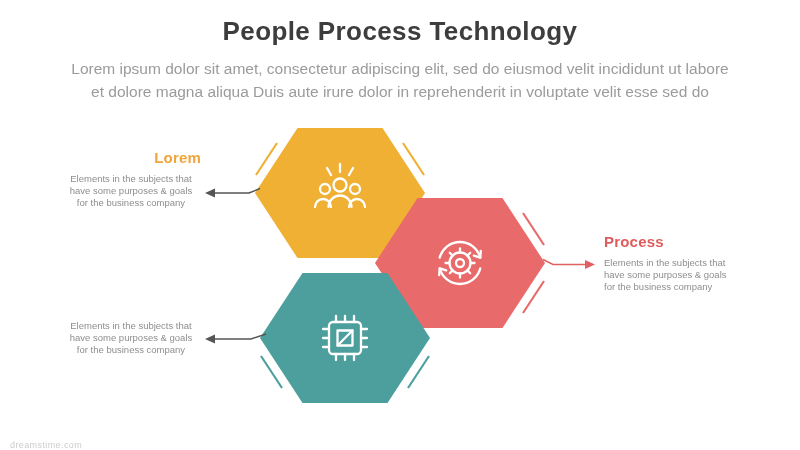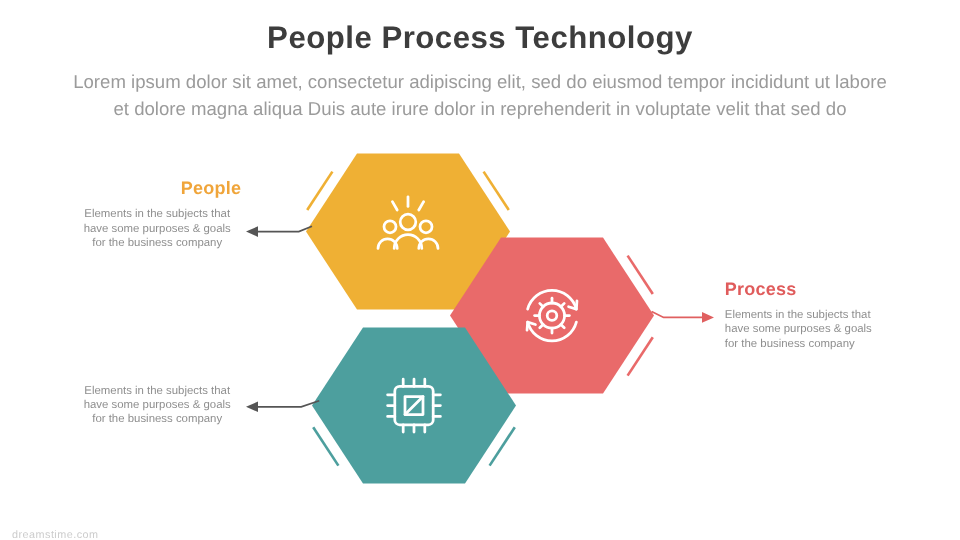--- a/index.html
+++ b/index.html
@@ -29,22 +29,22 @@
   .watermark{position:absolute;left:10px;bottom:0;font-size:9px;
              color:#cccccc;letter-spacing:0.4px;}
   .icon-stroke{stroke:#ffffff;stroke-width:2.3;fill:none;stroke-linecap:round;stroke-linejoin:round;}
 </style>
 </head>
 <body>
 
 <div class="canvas">
 
   <div class="title">People Process Technology</div>
-  <div class="subtitle sub1">Lorem ipsum dolor sit amet, consectetur adipiscing elit, sed do eiusmod tempor incididunt ut labore</div>
-  <div class="subtitle sub2">et dolore magna aliqua Duis aute irure dolor in reprehenderit in voluptate velit that sed do</div>
+  <div class="subtitle sub1">Lorem ipsum dolor sit amet, consectetur adipiscing elit, sed do eiusmod velit incididunt ut labore</div>
+  <div class="subtitle sub2">et dolore magna aliqua Duis aute irure dolor in reprehenderit in voluptate velit esse sed do</div>
 
   <svg class="hex" style="left:243px;top:116px;z-index:1" width="194" height="154" viewBox="-12 -12 194 154">
     <polygon points="0,65 42.5,0 127.5,0 170,65 127.5,130 42.5,130" fill="#efb034"></polygon>
     <line x1="1" y1="47" x2="22" y2="15" stroke-width="2.2" stroke="#efb034"></line>
     <line x1="148" y1="15" x2="169" y2="47" stroke-width="2.2" stroke="#efb034"></line>
     <g class="icon-stroke">
       <path d="M85,36 V44"></path>
       <path d="M72,40 L76,47"></path>
       <path d="M98,40 L94,47"></path>
       <circle cx="70" cy="61" r="5"></circle>
@@ -102,21 +102,21 @@
       <path d="M543,259.5 L553,264.5 L586,264.5" stroke="#e06060" stroke-width="1.4" fill="none"></path>
       <polygon points="595,264.5 585,260.1 585,268.9" fill="#e06060"></polygon>
     </g>
     <g>
       <path d="M266,334 L251,339 L214,339" stroke="#555555" stroke-width="1.4" fill="none"></path>
       <polygon points="205,339 215,334.6 215,343.4" fill="#555555"></polygon>
     </g>
   </svg>
 
   <div class="block" id="block-people">
-    <div class="label label-right c-yellow">People</div>
+    <div class="label label-right c-yellow">Lorem</div>
     <div class="desc desc-center">
       <div>Elements in the subjects that</div>
       <div>have  some purposes &amp; goals</div>
       <div>for the  business company</div>
     </div>
   </div>
 
   <div class="block" id="block-process">
     <div class="label c-red">Process</div>
     <div class="desc">

